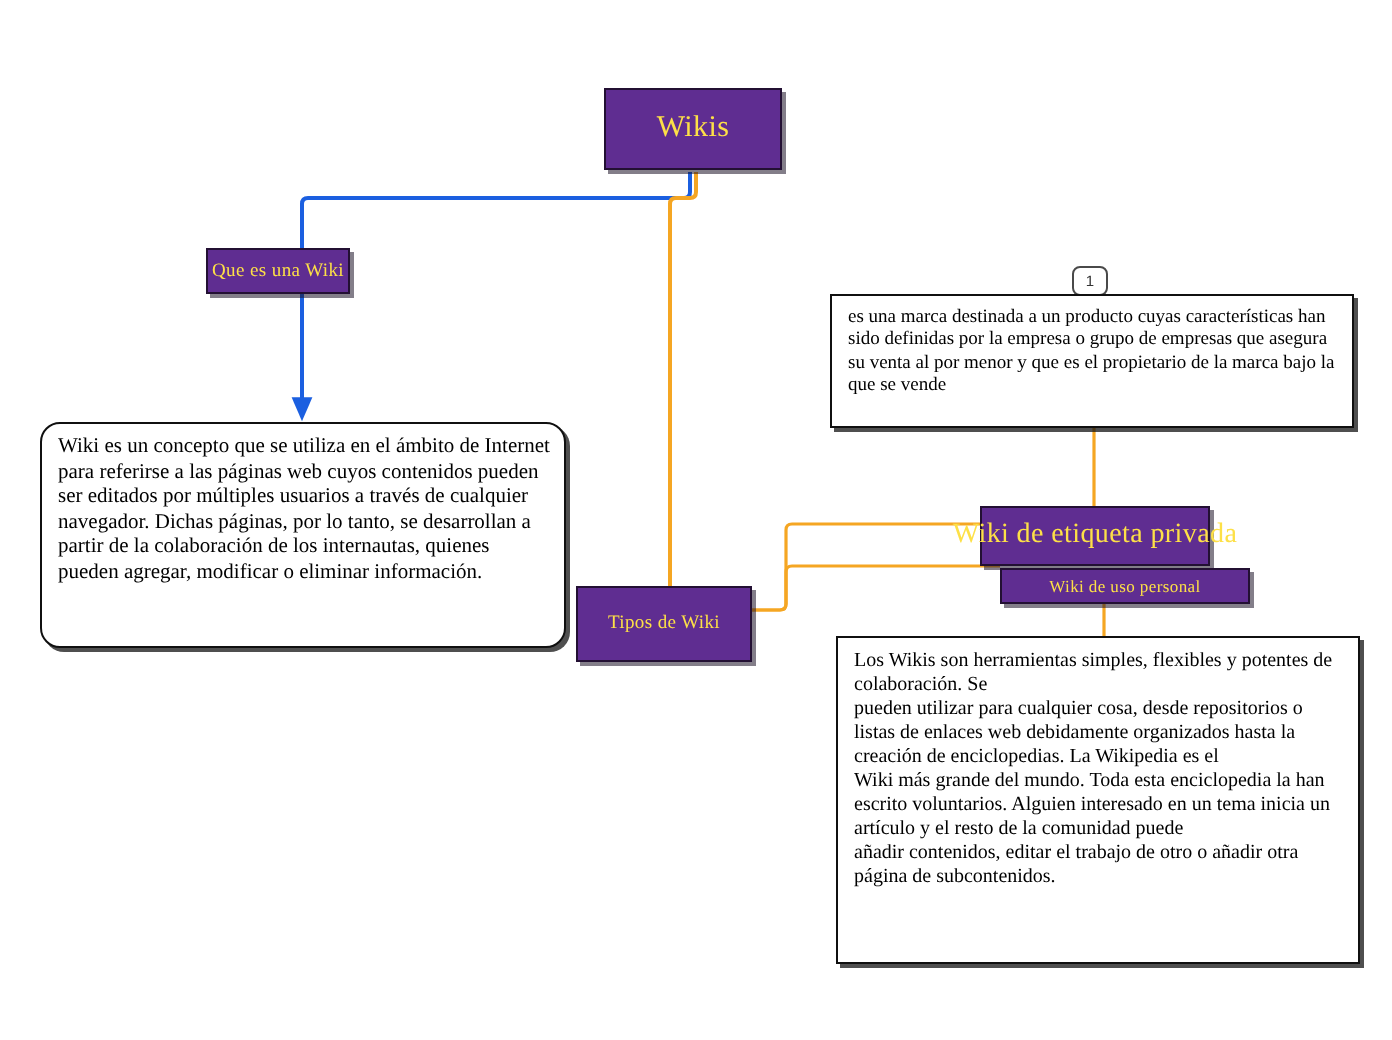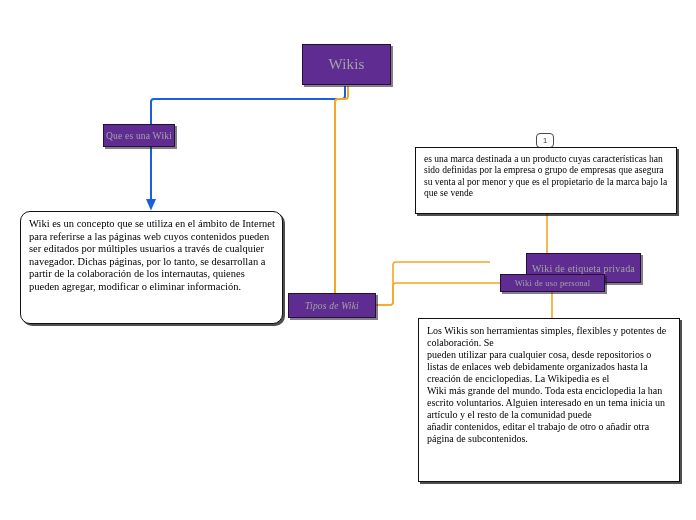--- a/index.html
+++ b/index.html
@@ -29,21 +29,21 @@
     height: 520px;
     pointer-events: none;
   }
 
   
   .node {
     position: absolute;
     background: #5F2D91;
     border: 1px solid #231033;
     box-shadow: 2px 2px 0 rgba(30,20,40,0.55);
-    color: #a3a3a3;
+    color: #fde047;
     display: flex;
     align-items: center;
     justify-content: center;
     text-align: center;
     box-sizing: border-box;
     font-family: "Liberation Serif", "DejaVu Serif", serif;
     letter-spacing: 0.2px;
     white-space: nowrap;
   }
 
@@ -60,38 +60,36 @@
     top: 124px;
     width: 72px;
     height: 23px;
     font-size: 9.5px;
   }
 
   .node.sub-tipos {
     left: 288px;
     top: 293px;
     width: 88px;
-    height: 25px;
+    height: 38px;
     font-size: 9.5px;
-    font-style: italic;
   }
 
   .node.leaf-etiqueta {
     left: 490px;
     top: 253px;
     width: 115px;
     height: 30px;
-    font-size: 10px;
-    margin-left: 36px;
+    font-size: 14px;
   }
 
   .node.leaf-uso {
     left: 500px;
-    top: 274px;
-    width: 105px;
+    top: 284px;
+    width: 125px;
     height: 18px;
     font-size: 8.5px;
   }
 
   
   .note {
     position: absolute;
     background: #ffffff;
     border: 1.5px solid #101010;
     box-shadow: 2px 2px 0 rgba(20,20,20,0.75);

